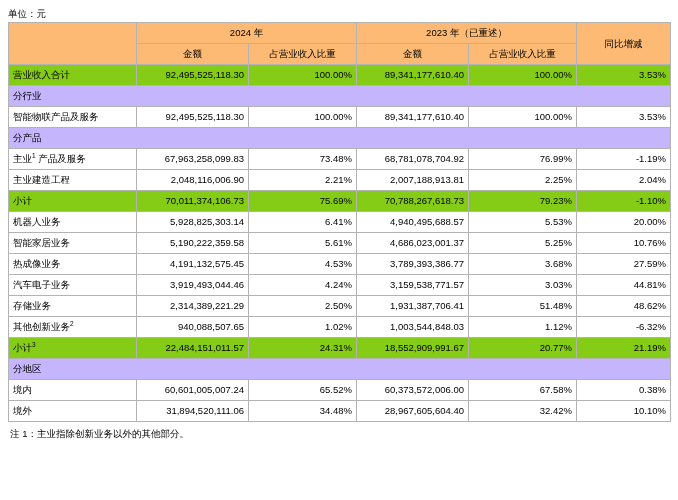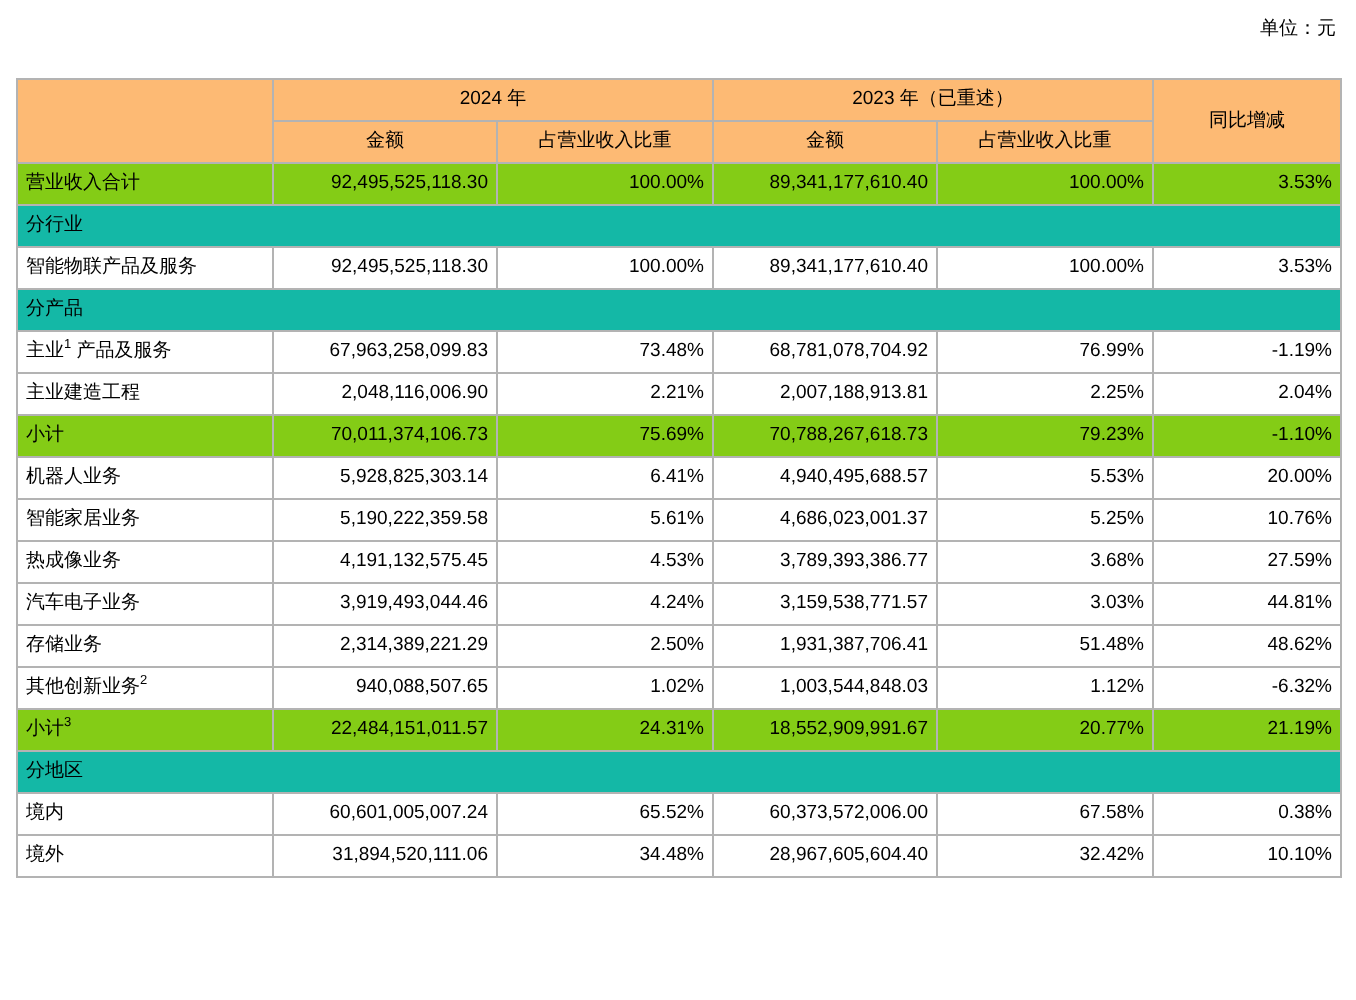--- a/index.html
+++ b/index.html
@@ -15,23 +15,22 @@
     overflow: hidden;
   }
   .page {
     position: relative;
     width: 678px;
     height: 500px;
     box-sizing: border-box;
     padding: 0 8px;
   }
   .unit-line {
-    text-align: right;
-    font-size: 9.5px;
-    padding: 8px 2px 18px 0;
+    font-size: 9.5px;
+    padding: 8px 2px 1px 0;
     color: #000;
   }
   table.fin {
     border-collapse: collapse;
     width: 662px;
     table-layout: fixed;
     font-size: 9.5px;
   }
   table.fin th, table.fin td {
     border: 1px solid #b3b3b3;
@@ -56,21 +55,21 @@
     height: 22px;
     line-height: 22px;
   }
   td.label {
     text-align: left;
   }
   td.num {
     text-align: right;
   }
   tr.section td {
-    background: #14b8a6;
+    background: #c4b5fd;
     text-align: left;
   }
   tr.total td, tr.subtotal td {
     background: #84cc16;
   }
   td.indent {
     text-align: left;
   }
   sup {
     font-size: 6.5px;
@@ -237,14 +236,15 @@
           <td class="label">境外</td>
           <td class="num">31,894,520,111.06</td>
           <td class="num">34.48%</td>
           <td class="num">28,967,605,604.40</td>
           <td class="num">32.42%</td>
           <td class="num">10.10%</td>
         </tr>
       </tbody>
   </table>
 
+  <div class="footnote">注 1：主业指除创新业务以外的其他部分。</div>
 
 </div>
 
 </body></html>

